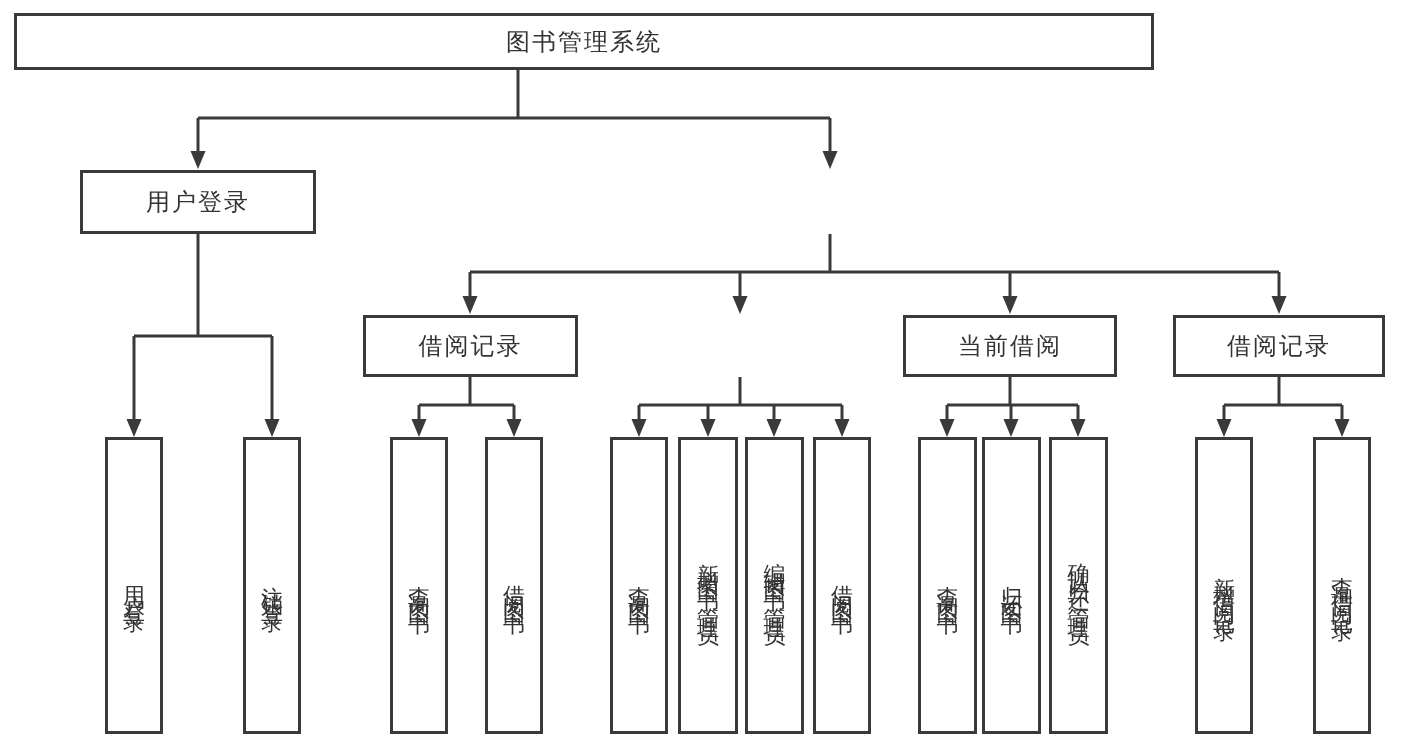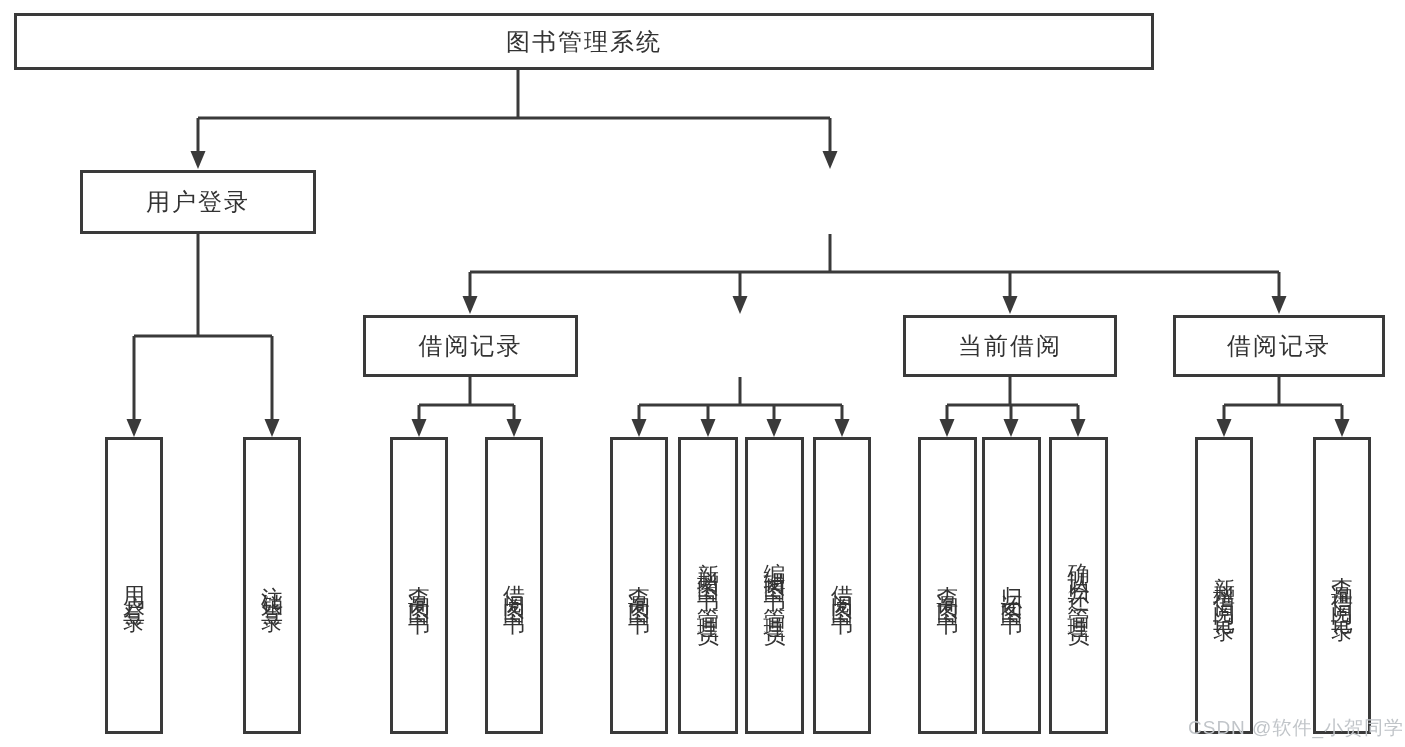--- a/index.html
+++ b/index.html
@@ -183,15 +183,14 @@
     <span class="vtext">确认归还（管理员）</span>
   </div>
 
   <div class="box leaf" style="left:1195px; top:437px; width:58px; height:297px;">
     <span class="vtext">新增借阅记录</span>
   </div>
   <div class="box leaf" style="left:1313px; top:437px; width:58px; height:297px;">
     <span class="vtext">查询借阅记录</span>
   </div>
 
-  <div id="watermark">CSDN @软件_小贺同学</div>
 
 </div>
 
 </body></html>

